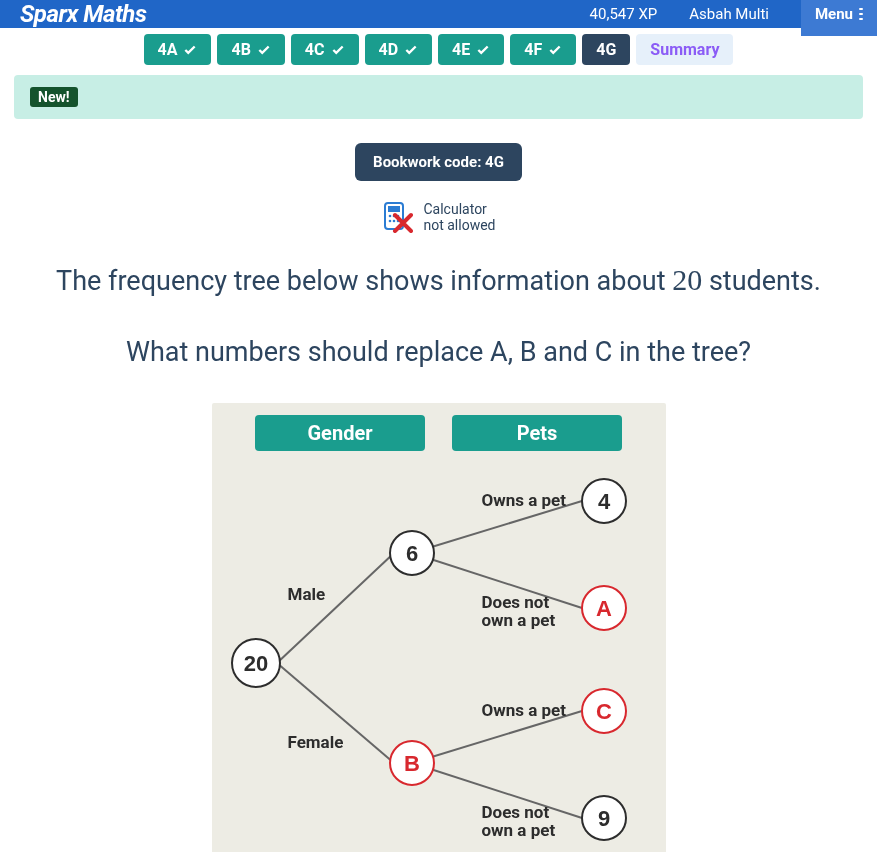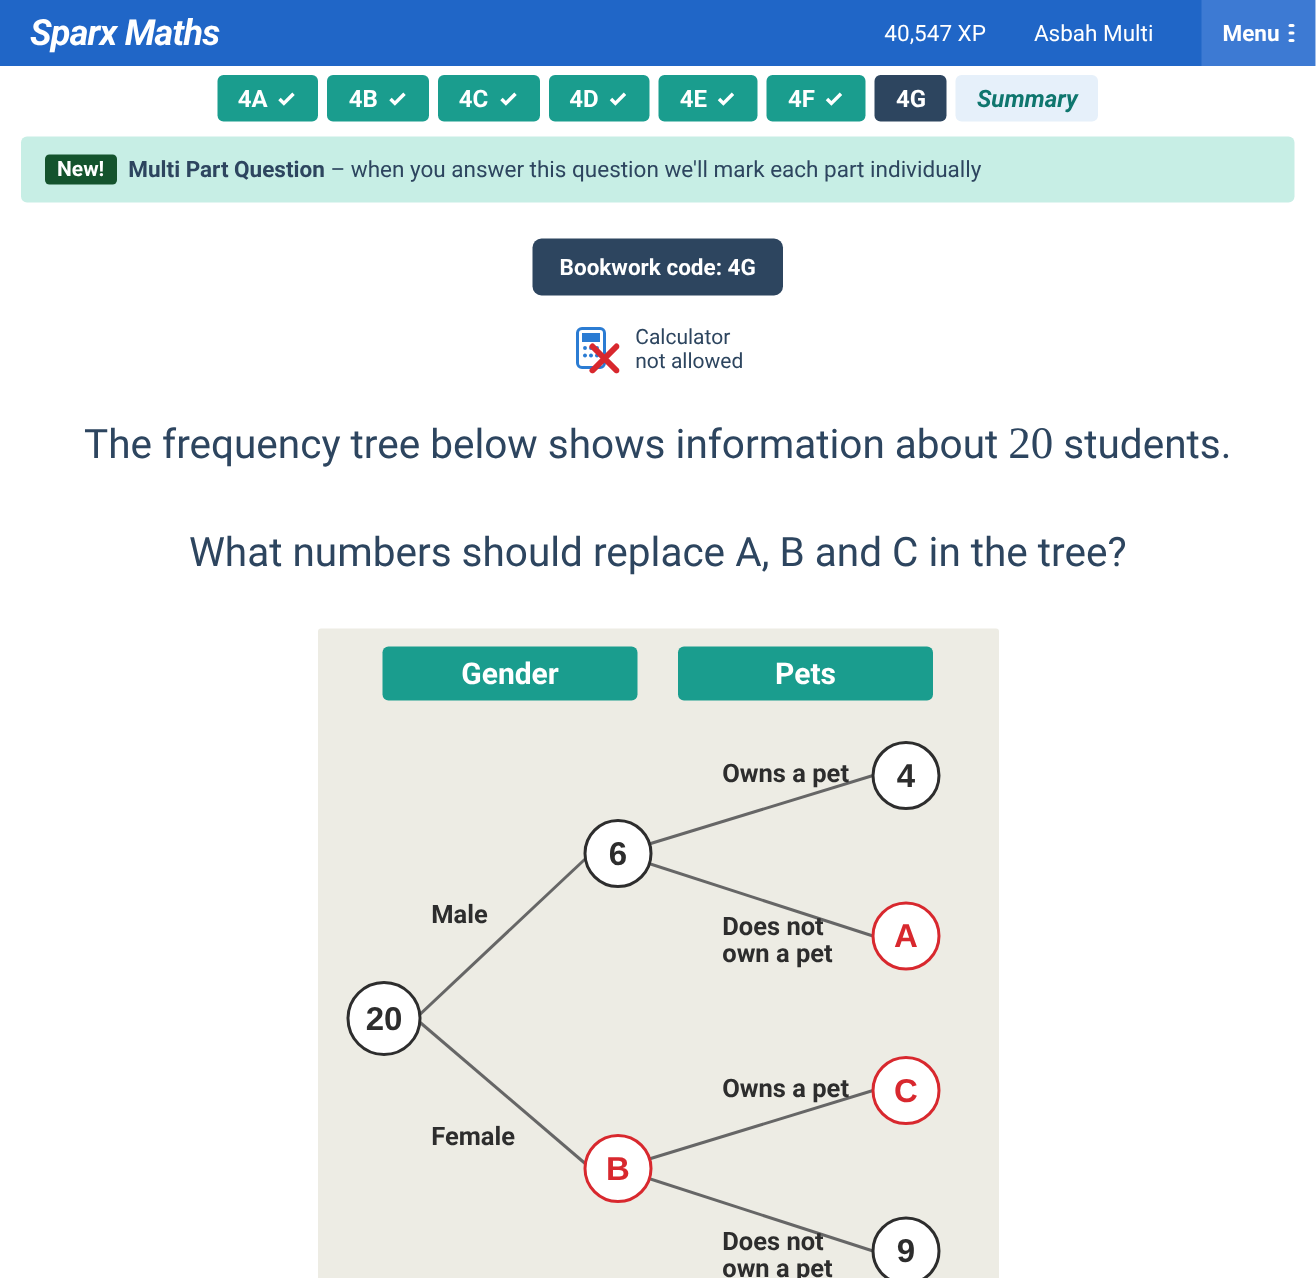--- a/index.html
+++ b/index.html
@@ -7,21 +7,21 @@
       font-family: -apple-system, BlinkMacSystemFont, 'Segoe UI', Roboto, sans-serif;
       background: #fff;
       width: 877px;
     }
     .header {
       background: #2066c7;
       color: #fff;
       display: flex;
       align-items: center;
       padding: 8px 20px;
-      height: 44px;
+      height: 28px;
     }
     .logo {
       font-size: 24px;
       font-weight: 700;
       font-style: italic;
       letter-spacing: -0.5px;
     }
     .header-right {
       margin-left: auto;
       display: flex;
@@ -67,22 +67,21 @@
       display: flex;
       align-items: center;
       gap: 6px;
       cursor: pointer;
     }
     .tab.active {
       background: #2d455f;
     }
     .tab-summary {
       background: #e6f0fa;
-      color: #0f766e;
-      font-style: italic;
+      color: #8b5cf6;
     }
     .check-icon {
       width: 14px;
       height: 14px;
     }
     
     .info-banner {
       background: #c7eee5;
       margin: 0 14px;
       padding: 12px 16px;
@@ -266,23 +265,20 @@
   <div class="tab active">
     <span>4G</span>
   </div>
   <div class="tab tab-summary">
     <span>Summary</span>
   </div>
 </div>
 
 <div class="info-banner">
   <span class="new-badge">New!</span>
-  <span>
-    <span class="banner-bold">Multi Part Question</span><span> – when you answer this question we'll mark each part individually</span>
-  </span>
 </div>
 
 <div class="meta-row">
   <div class="bookwork">Bookwork code: 4G</div>
   <div class="calc-box">
     <svg class="calc-icon" viewBox="0 0 32 32">
       <rect x="4" y="2" width="18" height="26" rx="3" fill="none" stroke="#2b7cd3" stroke-width="2"></rect>
       <rect x="7" y="5" width="12" height="6" fill="#2b7cd3"></rect>
       <circle cx="9" cy="15" r="1.3" fill="#2b7cd3"></circle>
       <circle cx="13" cy="15" r="1.3" fill="#2b7cd3"></circle>

